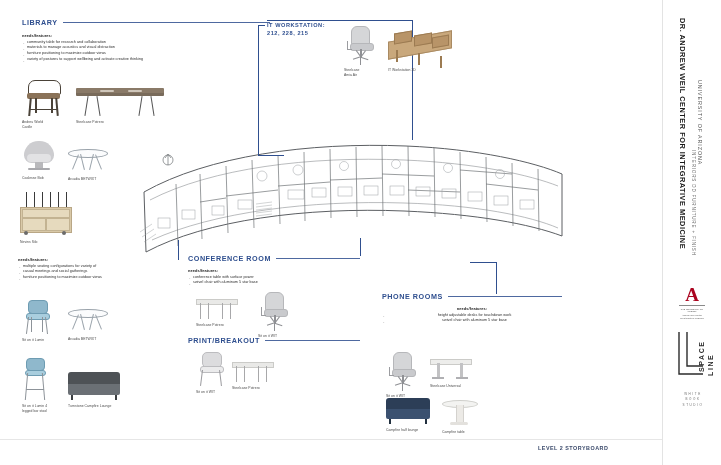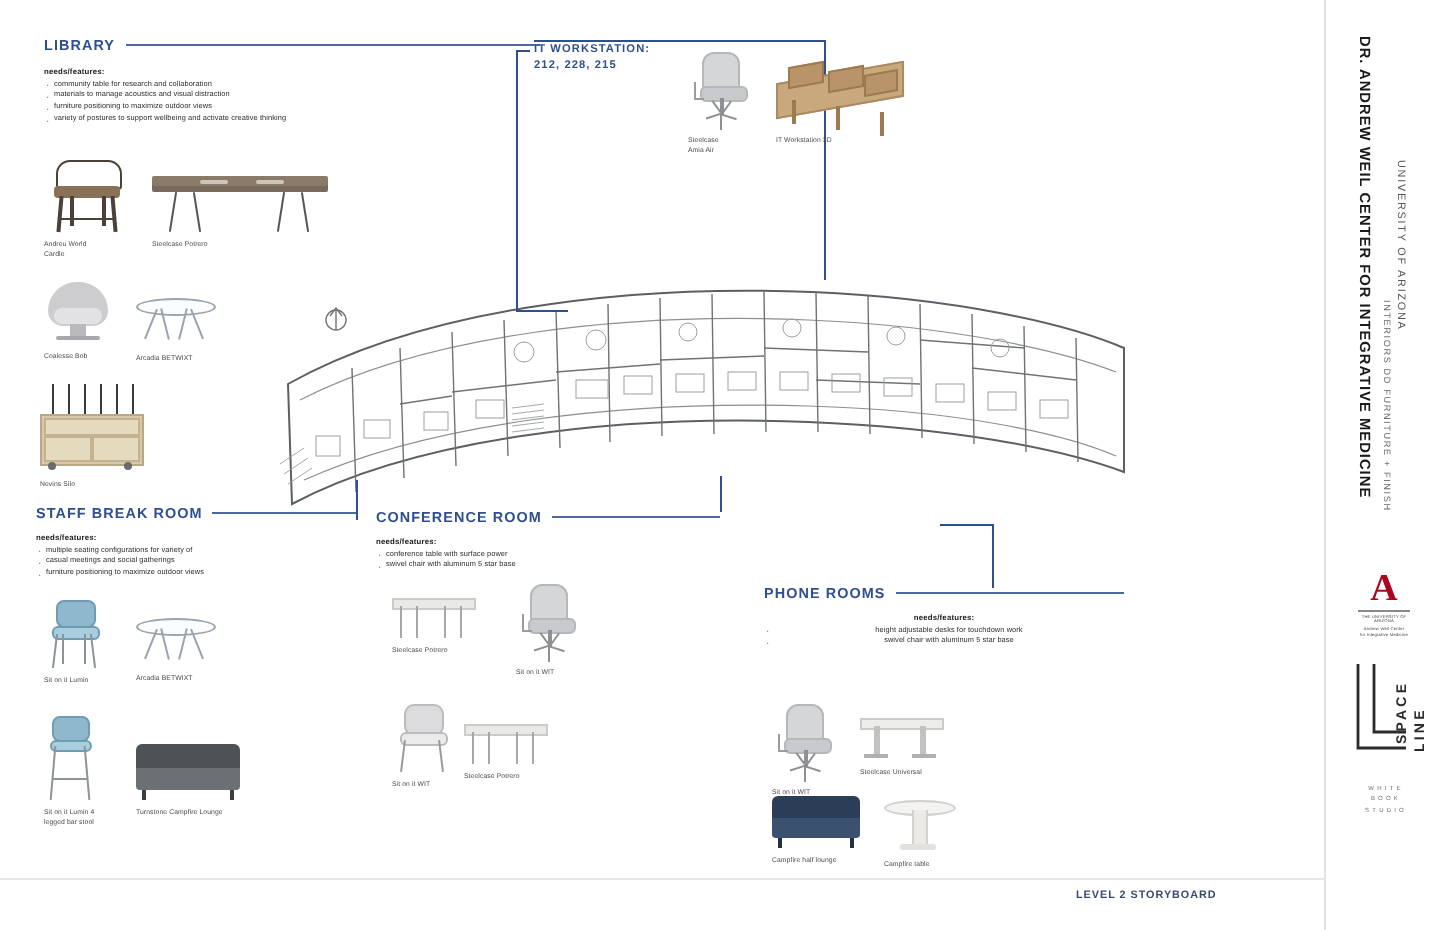--- a/index.html
+++ b/index.html
@@ -397,24 +397,20 @@
         <div class="p p2"></div>
         <div class="p p3"></div>
       <div class="leg" style="left:8px;top:22px"></div>
         <div class="leg" style="left:30px;top:25px"></div>
       <div class="leg" style="left:52px;top:28px"></div>
     </div>
     <div class="cap" style="margin-top:2px;">IT Workstation 3D</div>
   </div>
 
   <div class="block" style="left:18px;top:252px;width:160px;">
-    <div class="hdr">
-      <div class="sec-title">STAFF BREAK ROOM</div>
-      <div class="rule"></div>
-    </div>
     <div style="margin-top:5px;">
       <div class="needs">needs/features:</div>
       <ul class="bullets">
         <li>multiple seating configurations for variety of</li>
         <li style="padding-left:5px;">casual meetings and social gatherings</li>
         <li>furniture positioning to maximize outdoor views</li>
       </ul>
     </div>
   </div>
   <div class="conn v" style="left:178px;top:240px;height:20px;"></div>
@@ -500,20 +496,26 @@
         <i style="transform:rotate(0deg)"></i>
           <i style="transform:rotate(72deg)"></i>
         <i style="transform:rotate(144deg)"></i>
           <i style="transform:rotate(216deg)"></i>
         <i style="transform:rotate(288deg)"></i>
       </div>
     </div>
     <div class="cap" style="margin-top:2px;">Sit on it WIT</div>
   </div>
 
+  <div class="block" style="left:188px;top:336px;width:172px;">
+    <div class="hdr">
+      <div class="sec-title">PRINT/BREAKOUT</div>
+      <div class="rule"></div>
+    </div>
+  </div>
 
   <div class="block" style="left:196px;top:352px;">
     <div class="thumb wit">
       <div class="bk"></div>
         <div class="st"></div>
         <div class="lg w1"></div>
         <div class="lg w2"></div>
     </div>
     <div class="cap" style="margin-top:2px;">Sit on it WIT</div>
   </div>

